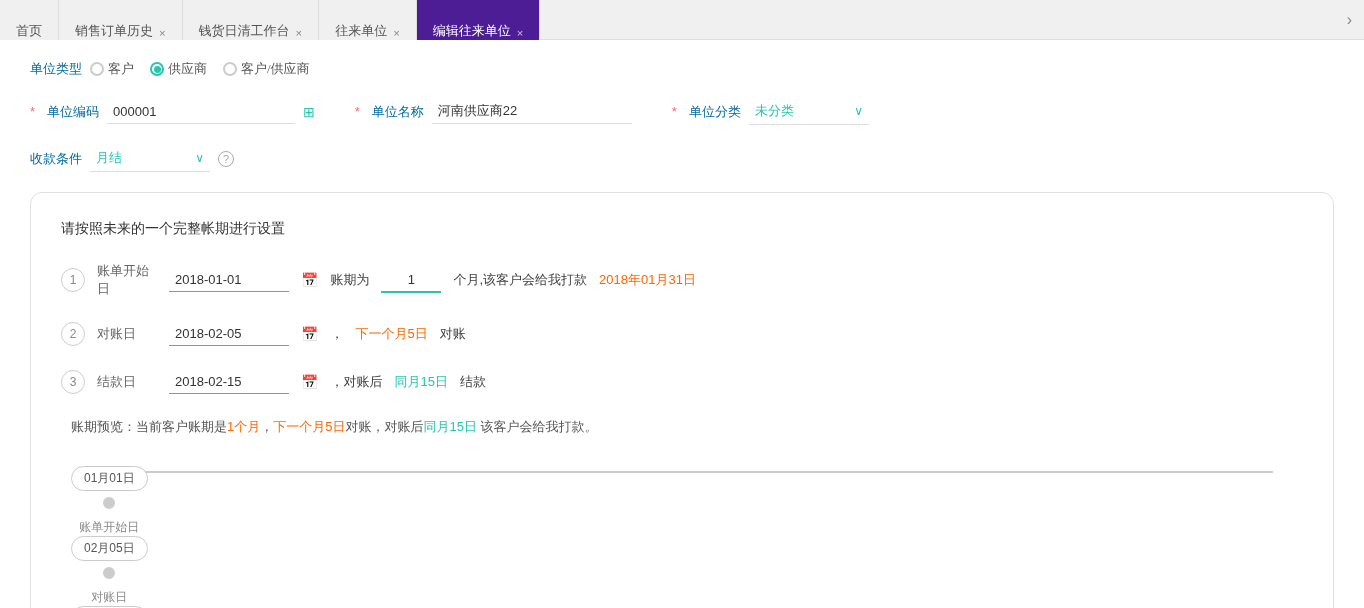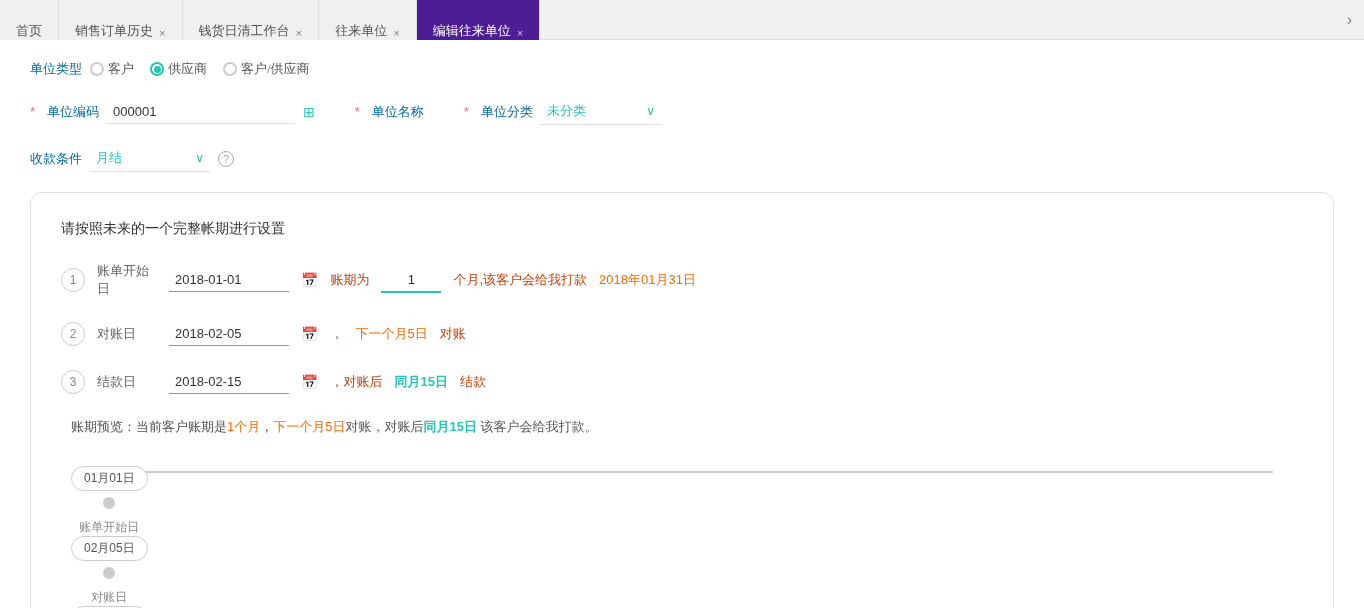--- a/index.html
+++ b/index.html
@@ -214,29 +214,29 @@
       border-bottom: 2px solid #26c6b0;
       outline: none;
       padding: 4px 6px;
       font-size: 13px;
       color: #333;
       background: transparent;
       width: 60px;
       text-align: center;
     }
     .period-text {
-      color: #c2410c;
+      color: #404040;
     }
     .highlight-orange {
       color: #ff6600;
       font-weight: normal;
     }
     .highlight-teal {
       color: #26c6b0;
-      font-weight: bold;
+      font-weight: normal;
     }
 
     
     .preview-section {
       margin-top: 5px;
       padding: 0 10px;
     }
     .preview-text {
       font-size: 13px;
       color: #555;
@@ -352,20 +352,21 @@
   <div class="form-row">
     <div class="form-group">
       <span class="required-mark">*</span>
       <span class="form-label">单位编码</span>
       <input class="form-input" type="text" value="000001" style="">
       <span class="copy-icon">⊞</span>
     </div>
     <div class="form-group">
       <span class="required-mark">*</span>
       <span class="form-label">单位名称</span>
+      <input class="form-input form-input-wide" type="text" value="河南供应商22" style="">
     </div>
     <div class="form-group">
       <span class="required-mark">*</span>
       <span class="form-label">单位分类</span>
       <div class="form-select">
         <span class="select-value">未分类</span>
         <span class="chevron-icon">∨</span>
       </div>
     </div>
   </div>

